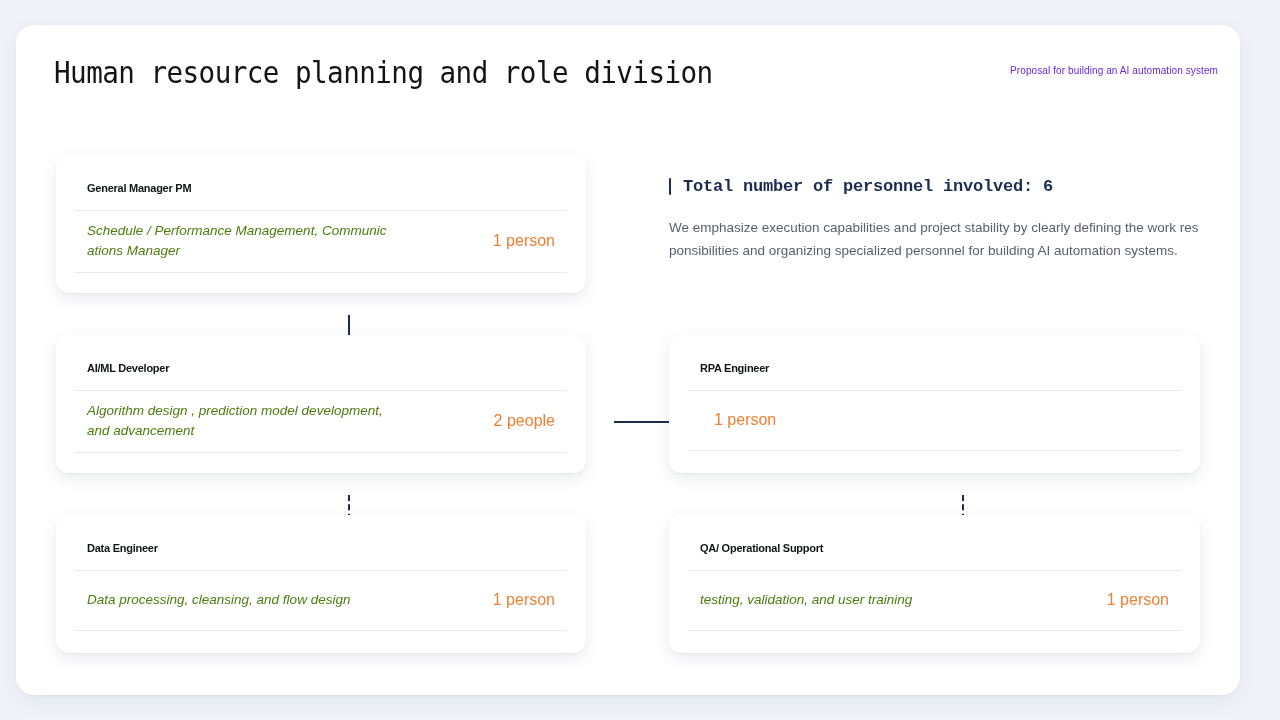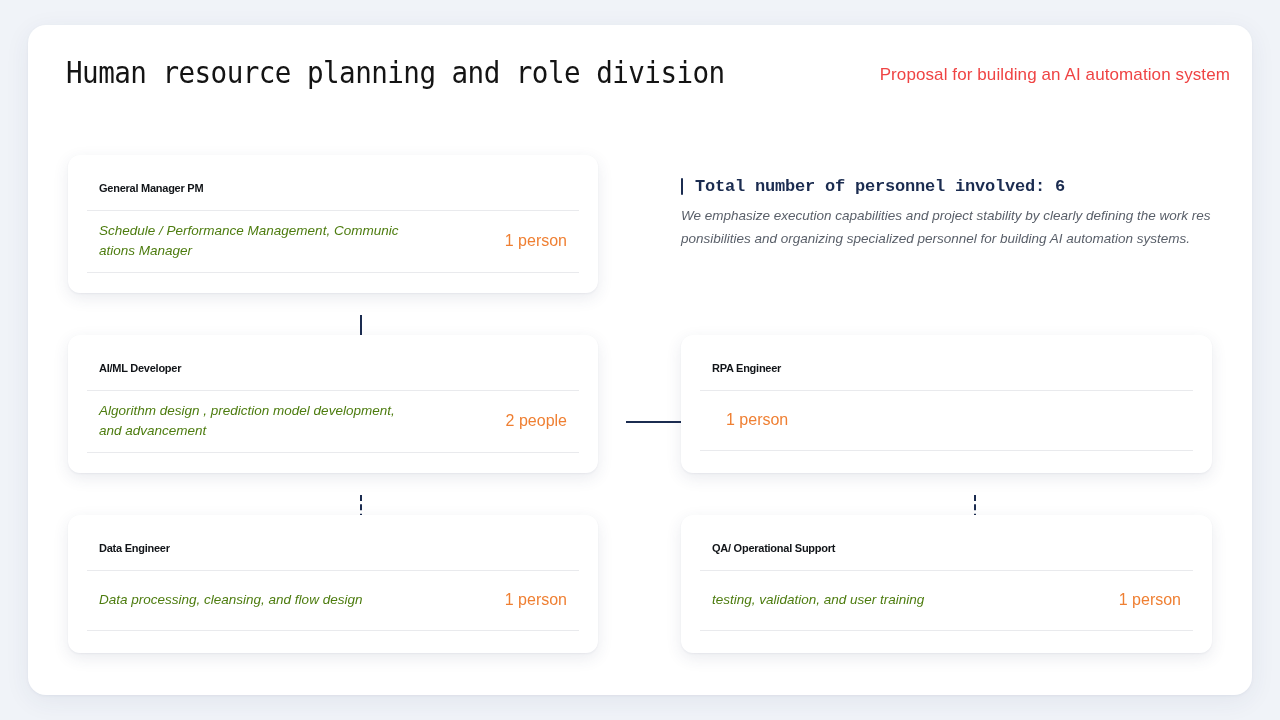--- a/index.html
+++ b/index.html
@@ -11,21 +11,21 @@
     width: 1280px;
     height: 720px;
     background: #f0f3f8;
     font-family: "Liberation Sans", sans-serif;
     overflow: hidden;
   }
 
   
   .slide {
     position: absolute;
-    left: 28px;
+    left: 16px;
     top: 25px;
     width: 1224px;
     height: 670px;
     background: #ffffff;
     border-radius: 18px;
     box-shadow: 0 6px 26px rgba(40, 55, 95, 0.07),
                 0 1px 3px rgba(40, 55, 95, 0.05);
   }
 
   
@@ -39,22 +39,22 @@
     letter-spacing: -0.6px;
     color: #141414;
     white-space: nowrap;
     transform: scaleX(0.92);
     transform-origin: left center;
   }
   .slide-subtitle {
     position: absolute;
     right: 22px;
     top: 40px;
-    font-size: 17px;
-    color: #ef4444;
+    font-size: 10px;
+    color: #6d28d9;
     letter-spacing: 0.1px;
     white-space: nowrap;
     text-align: right;
   }
 
   
   .card {
     position: absolute;
     background: #ffffff;
     border-radius: 12px;
@@ -124,27 +124,26 @@
   }
   .info-bar {
     display: inline-block;
     width: 2px;
     height: 17px;
     background: #1b2c50;
     margin-right: 12px;
     border-radius: 1px;
   }
   .info-text {
-    margin-top: 8px;
+    margin-top: 20px;
     font-size: 13.5px;
     line-height: 23px;
     color: #595f69;
     word-break: break-all;
     width: 530px;
-    font-style: italic;
   }
 
   
   .conn {
     position: absolute;
   }
   .conn-solid-v {
     width: 0;
     border-left: 2px solid #1b2c50;
   }

